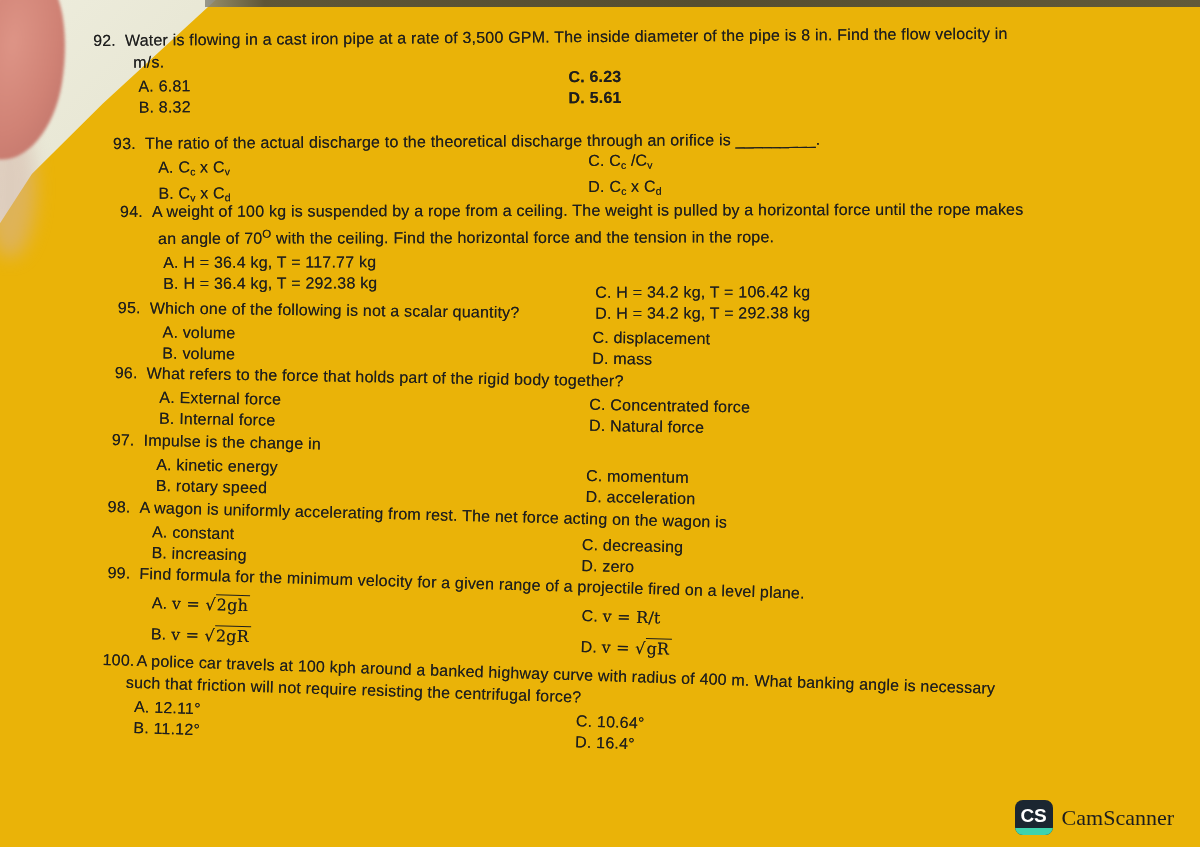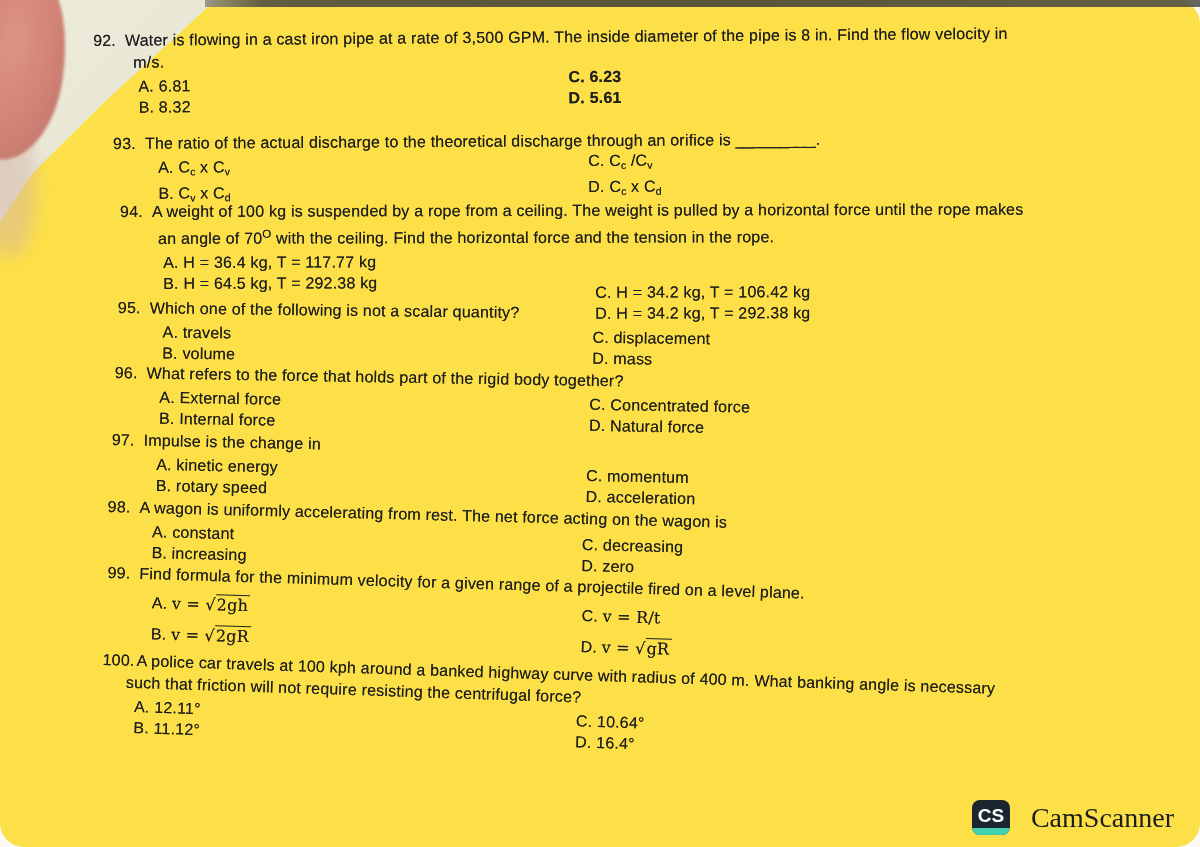--- a/index.html
+++ b/index.html
@@ -3,21 +3,21 @@
 <meta charset="utf-8">
 <style>
   * { margin:0; padding:0; box-sizing:border-box; }
   html,body { width:1200px; height:847px; overflow:hidden; }
   body {
     background:#fbfaf6;
     font-family:"Liberation Sans", sans-serif;
     color:#1e1e1e;
     position:relative;
   }
-  .page { position:absolute; inset:0; background:#fde047;border-radius:24px; }
+  .page { position:absolute; inset:0; background:#eab308; }
 
   
   .top-band {
     position:absolute; top:0; left:205px; right:0; height:7px;
     background:linear-gradient(90deg,#8a897c 0%, #45453f 6%, #3c3c37 50%, #4a4a43 100%);
     opacity:.85;
   }
   .corner-wedge {
     position:absolute; top:0; left:0; width:245px; height:235px;
     background:linear-gradient(135deg,#eeeddd 0%, #e7e6d3 60%, #efeee0 100%);
@@ -48,32 +48,32 @@
          text-shadow:0 0 .6px rgba(25,25,25,.75); }
   .math-rows .opt { line-height:31px; }
 
   .sub { font-size:10.5px; vertical-align:-3px; letter-spacing:0; }
   .sup { font-size:11.5px; vertical-align:6px; letter-spacing:0; }
   .math { font-family:"DejaVu Serif", serif; font-size:16px; }
   .rad { border-top:1.5px solid #1e1e1e; padding:0 2px 0 1px; }
   .blank { letter-spacing:0;text-align:right; }
 
   
-  .cs-badge { position:absolute; right:26px; bottom:12px; display:flex; align-items:center; gap:21px; }
+  .cs-badge { position:absolute; right:26px; bottom:12px; display:flex; align-items:center; gap:9px; }
   .cs-icon {
     width:38px; height:35px; border-radius:8px; background:#1b2631;
     position:relative; overflow:hidden;
     display:flex; align-items:center; justify-content:center;
   }
   .cs-icon span {
     color:#ffffff; font-weight:bold; font-size:19px; line-height:1;
     font-family:"Liberation Sans", sans-serif; margin-bottom:4px;
   }
   .cs-strip { position:absolute; left:0; right:0; bottom:0; height:7px; background:#3ed3ae; }
-  .cs-text { font-family:"Liberation Serif", serif; font-size:28px; color:#1d1d1d; }
+  .cs-text { font-family:"Liberation Serif", serif; font-size:22px; color:#1d1d1d; }
 </style>
 </head>
 <body>
 
 <div class="page">
   <div class="corner-wedge"></div>
   <div class="finger-smudge"></div>
   <div class="finger"></div>
   <div class="top-band"></div>
 
@@ -104,33 +104,33 @@
             <div class="opt"><span>D. C</span><span class="sub">c</span><span> x C</span><span class="sub">d</span></div>
           </div>
         </div>
       </div>
       <div class="question" style="top: 201px; left: 120px; transform: rotate(-0.15deg);">
         <div class="body-line"><span class="q-num">94.</span><span>A weight of 100 kg is suspended by a rope from a ceiling. The weight is pulled by a horizontal force until the rope makes</span></div>
         <div class="body-line" style="padding-left: 38px;"><span>an angle of 70</span><span class="sup">O</span><span> with the ceiling.  Find the horizontal force and the tension in the rope.</span></div>
         <div class="opts">
           <div class="col-left" style="padding-left: 43px;">
             <div class="opt"><span>A. H = 36.4 kg, T = 117.77 kg</span></div>
-            <div class="opt"><span>B. H = 64.5 kg, T = 292.38 kg</span></div>
+            <div class="opt"><span>B. H = 36.4 kg, T = 292.38 kg</span></div>
           </div>
           <div class="col-right" style="top: -2px; margin-top: 33px;">
             <div class="opt"><span>C. H = 34.2 kg, T = 106.42 kg</span></div>
             <div class="opt"><span>D. H = 34.2 kg, T = 292.38 kg</span></div>
           </div>
         </div>
       </div>
       <div class="question" style="top: 297px; left: 118px; transform: rotate(0.7deg);">
         <div class="body-line"><span class="q-num">95.</span><span>Which one of the following is not a scalar quantity?</span></div>
         <div class="opts">
           <div class="col-left" style="padding-left: 45px;">
-            <div class="opt"><span>A. travels</span></div>
+            <div class="opt"><span>A. volume</span></div>
             <div class="opt"><span>B. volume</span></div>
           </div>
           <div class="col-right" style="top: 0px;">
             <div class="opt"><span>C. displacement</span></div>
             <div class="opt"><span>D. mass</span></div>
           </div>
         </div>
       </div>
       <div class="question" style="top: 362px; left: 115px; transform: rotate(0.95deg);">
         <div class="body-line"><span class="q-num">96.</span><span>What refers to the force that holds part of the rigid body together?</span></div>

